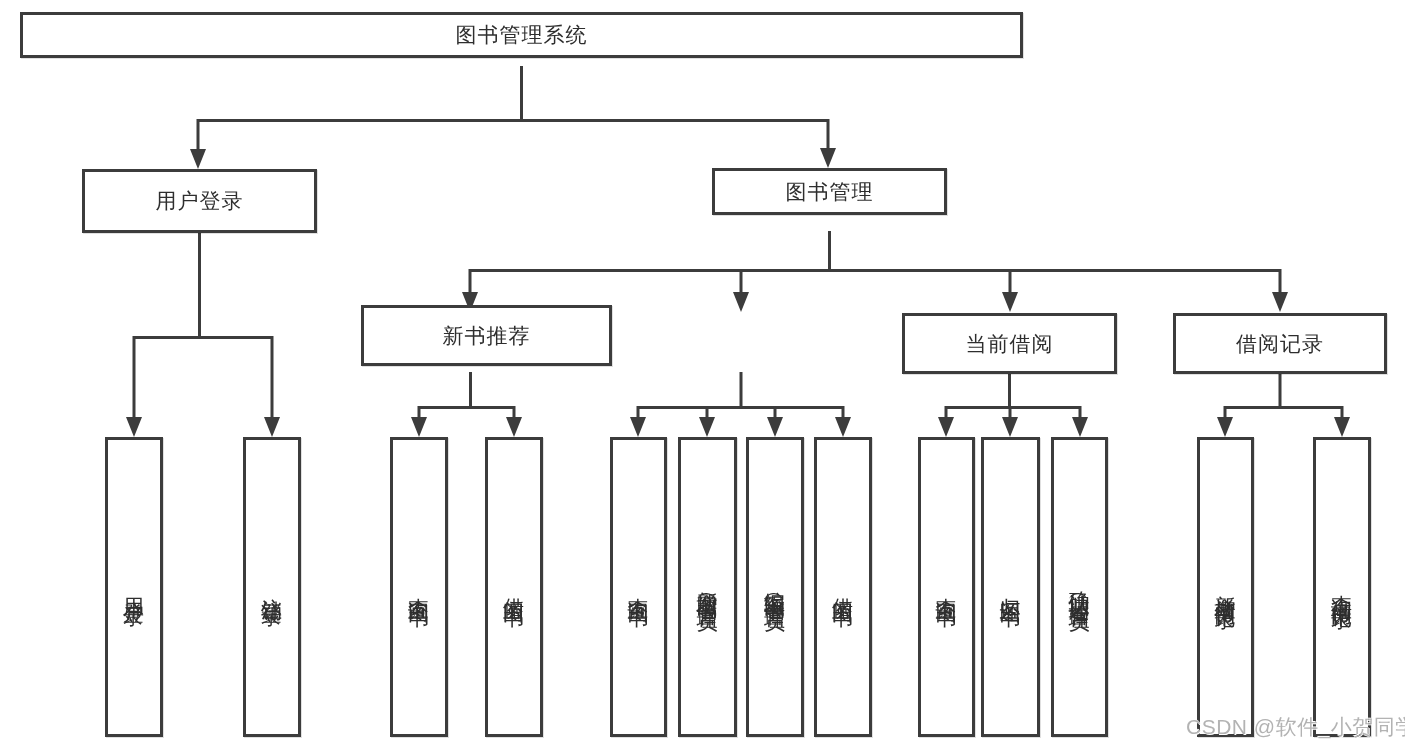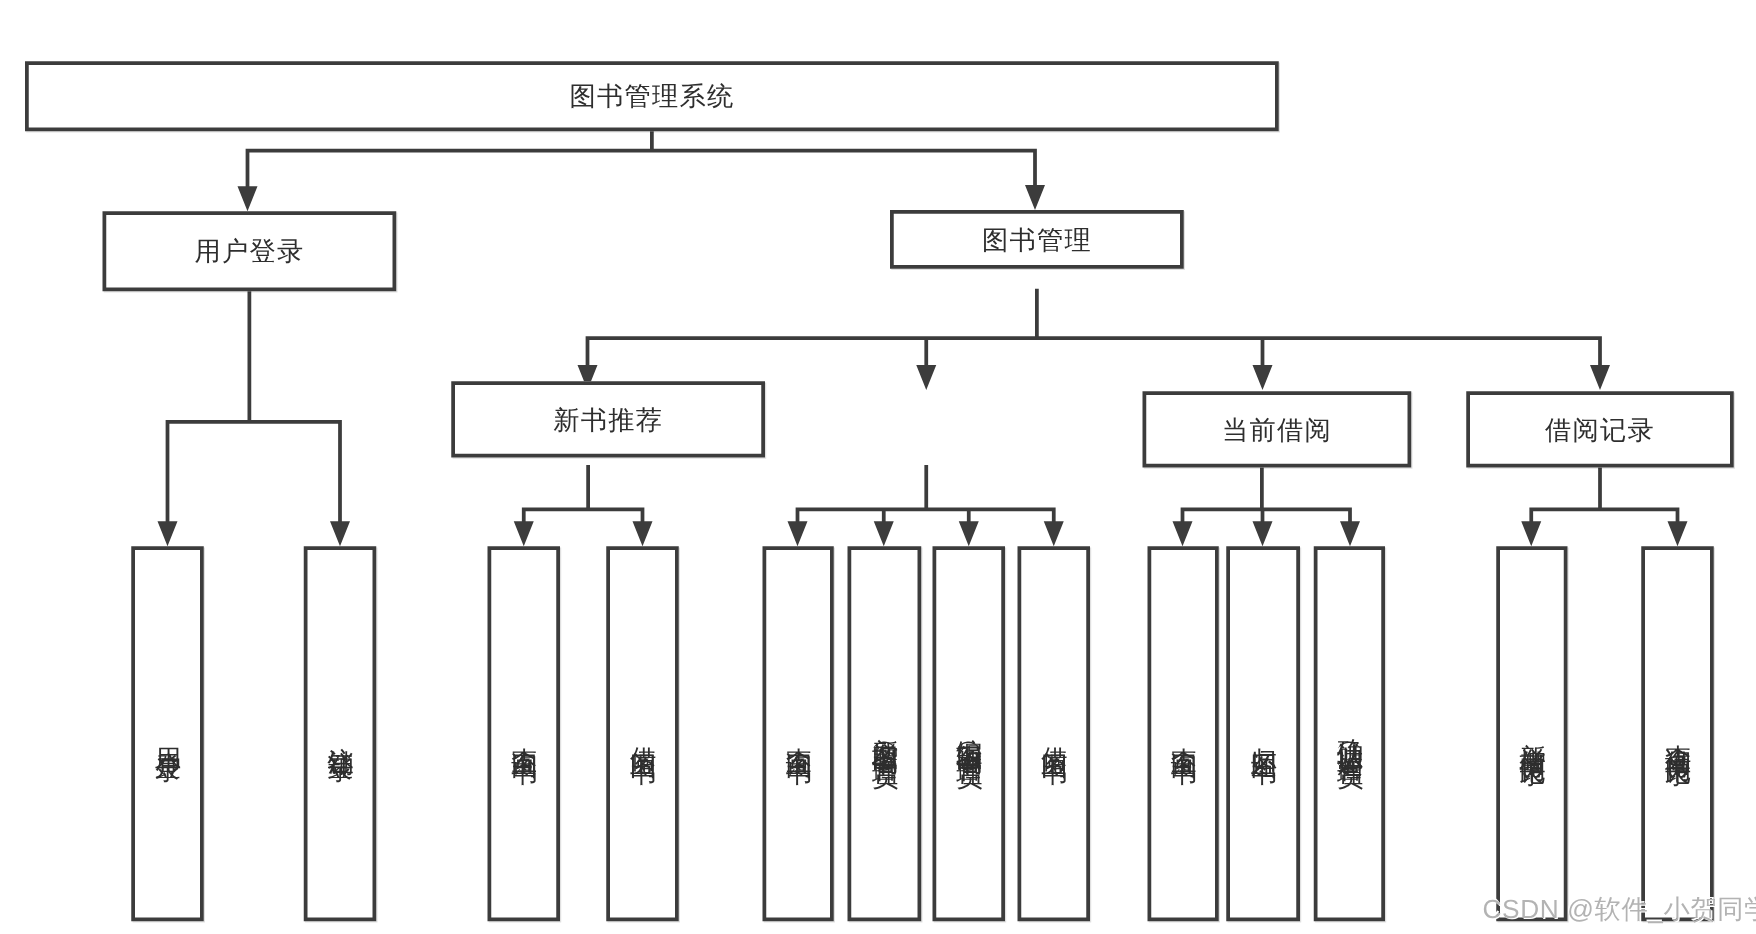--- a/index.html
+++ b/index.html
@@ -26,26 +26,26 @@
     box-shadow: 1px 1px 0 rgba(0,0,0,0.12);
   }
   .leaf { top: 437px; height: 300px; }
   .vtext {
     writing-mode: vertical-rl;
     text-orientation: mixed;
     letter-spacing: 3px;
     line-height: 1;
   }
   
-  .n-root        { left: 20px;  top: 12px;  width: 1003px; height: 56px; margin-top: 37px; }
+  .n-root        { left: 20px;  top: 12px;  width: 1003px; height: 46px; }
   .n-l2-login    { left: 82px;  top: 169px; width: 235px;  height: 64px; }
   .n-l2-mgmt     { left: 712px; top: 168px; width: 235px;  height: 47px; }
   .n-l3-new      { left: 361px; top: 305px; width: 251px;  height: 61px; }
   .n-l3-borrow   { left: 634px; top: 313px; width: 214px;  height: 61px; }
-  .n-l3-current  { left: 902px; top: 313px; width: 215px;  height: 61px; margin-left: 12px; }
+  .n-l3-current  { left: 902px; top: 313px; width: 215px;  height: 61px; }
   .n-l3-record   { left: 1173px;top: 313px; width: 214px;  height: 61px; }
   .lf-a1 { left: 105px;  width: 58px; }
   .lf-a2 { left: 243px;  width: 58px; }
   .lf-b1 { left: 390px;  width: 58px; }
   .lf-b2 { left: 485px;  width: 58px; }
   .lf-c1 { left: 610px;  width: 57px; }
   .lf-c2 { left: 678px;  width: 59px; }
   .lf-c3 { left: 746px;  width: 58px; }
   .lf-c4 { left: 814px;  width: 58px; }
   .lf-d1 { left: 918px;  width: 57px; }

